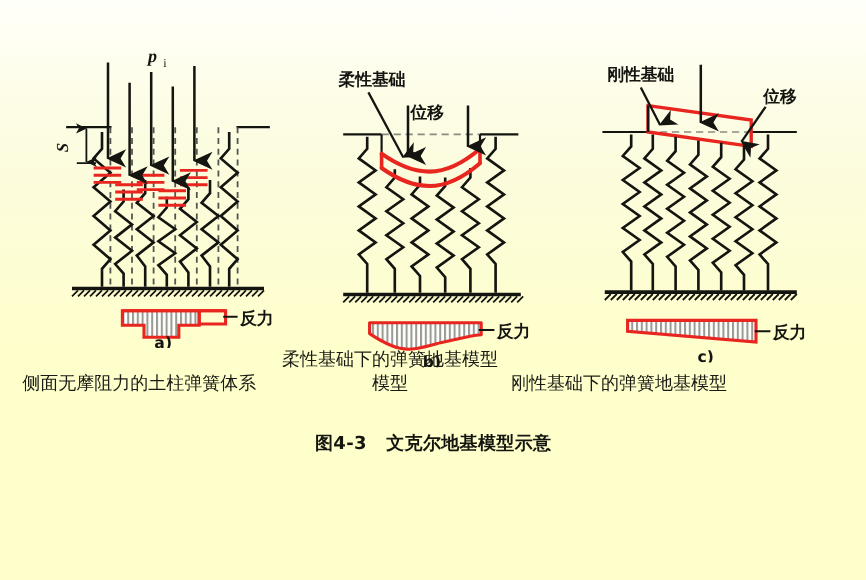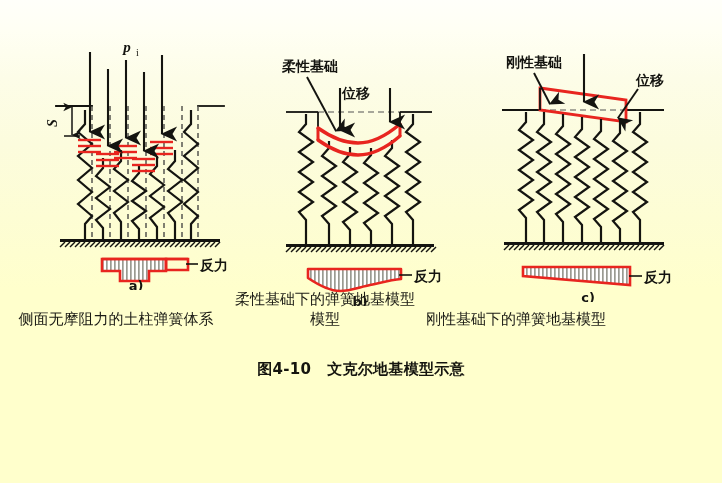--- a/index.html
+++ b/index.html
@@ -386,16 +386,16 @@
 
   </div>
 
   <div class="captions">
     <div class="cap cap-a">侧面无摩阻力的土柱弹簧体系</div>
     <div class="cap cap-b">柔性基础下的弹簧地基模型模型</div>
     <div class="cap cap-c">刚性基础下的弹簧地基模型</div>
   </div>
 
   <div class="figtitle">
-    <span>图4-10</span><span class="gap"></span><span>文克尔地基模型示意</span>
+    <span>图4-3</span><span class="gap"></span><span>文克尔地基模型示意</span>
   </div>
 
 </div>
 
 </body></html>

